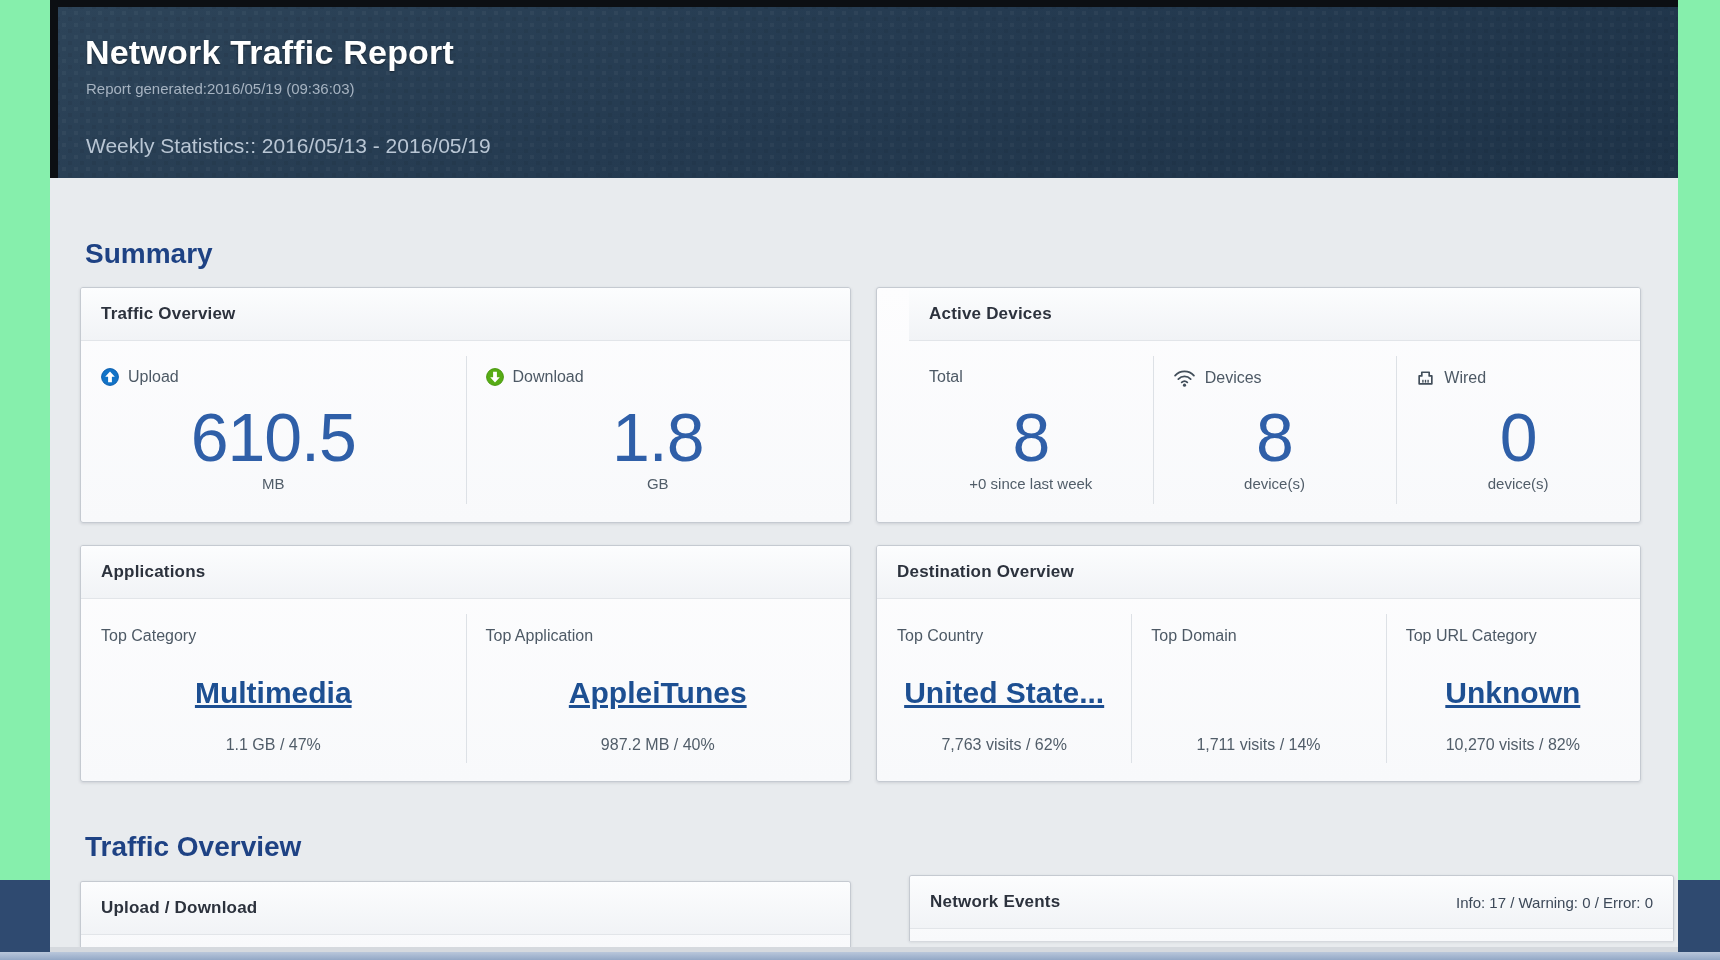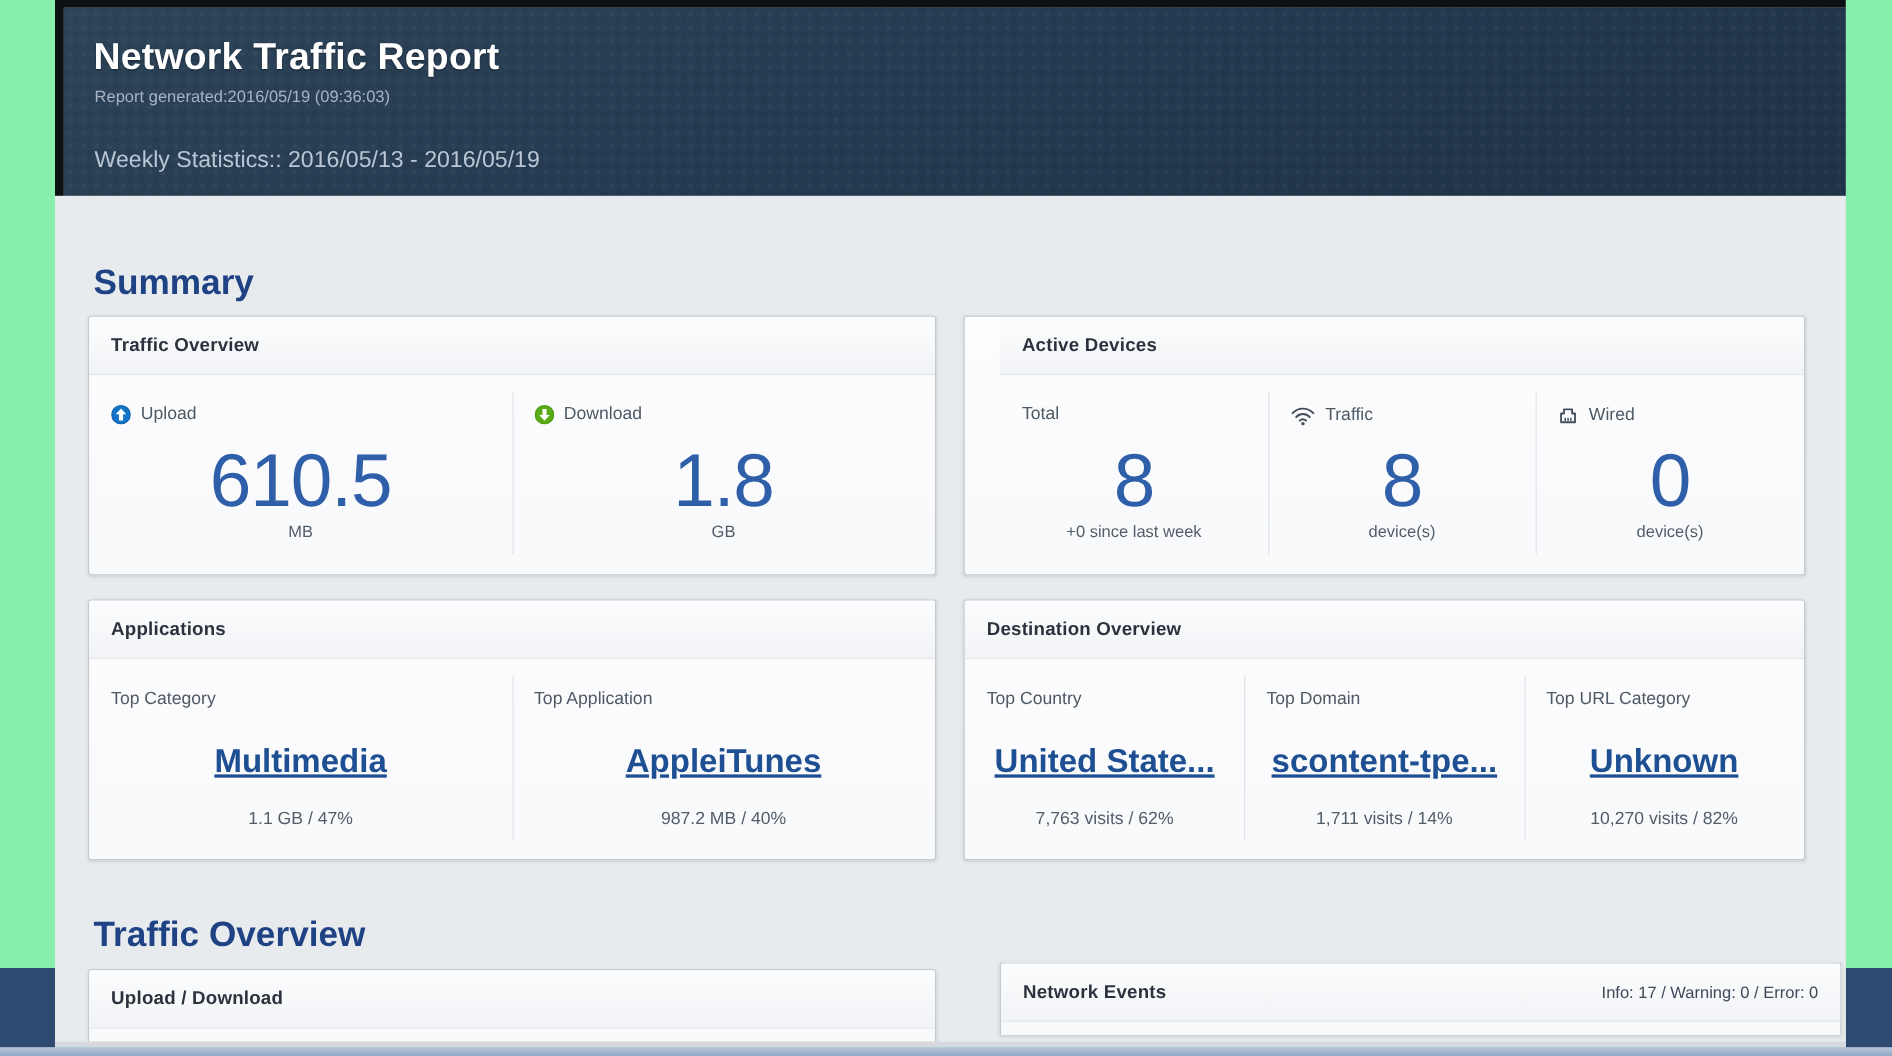--- a/index.html
+++ b/index.html
@@ -27,21 +27,21 @@
   .hdr-title{position:absolute;left:27px;top:26px;font-size:34px;font-weight:bold;color:#ffffff;
              letter-spacing:0.2px;text-shadow:0 1px 2px rgba(0,0,0,0.45);}
   .hdr-gen{position:absolute;left:28px;top:73px;font-size:15px;color:#a6b3c1;}
   .hdr-period{position:absolute;left:28px;top:127px;font-size:21px;color:#b9c6d4;}
   .logo{position:absolute;right:44px;top:22px;color:#64809f;white-space:nowrap;}
   .logo .syn{font-family:"Liberation Sans",sans-serif;font-weight:bold;font-size:36px;}
   .logo .ology{font-family:"Liberation Serif","DejaVu Serif",serif;font-size:37px;}
   .logo .reg{font-size:13px;vertical-align:20px;}
 
   
-  .sect{position:absolute;left:35px;margin:0;font-size:32px;font-weight:bold;color:#1e4284;}
+  .sect{position:absolute;left:35px;margin:0;font-size:28px;font-weight:bold;color:#1e4284;}
 
   
   .card{position:absolute;box-sizing:border-box;background:linear-gradient(#fdfdfe,#f8f9fb);
         border:1px solid #c5cad1;border-radius:3px;box-shadow:0 1px 3px rgba(44,56,76,0.15);
         overflow:hidden;}
   .card-hd{height:52px;background:linear-gradient(#fcfdfe,#f1f3f6);border-bottom:1px solid #e2e5e9;
            display:flex;align-items:center;justify-content:space-between;padding:0 20px;}
   .card-title{font-size:17px;font-weight:bold;color:#2c323d;letter-spacing:0.2px;}
   .events-meta{font-size:15px;color:#3d4959;}
   .card-bd{position:relative;display:flex;height:calc(100% - 53px);}
@@ -125,21 +125,21 @@
         <div class="col">
           <div class="lbl-row">
             <span class="ic">
               <svg width="23" height="19" viewBox="0 0 22 18">
                   <path d="M2 7.2 C6.8 1.9 15.2 1.9 20 7.2" fill="none" stroke="#424e5a" stroke-width="1.7" stroke-linecap="round"></path>
                   <path d="M5.1 10.6 C8.5 7.1 13.5 7.1 16.9 10.6" fill="none" stroke="#424e5a" stroke-width="1.7" stroke-linecap="round"></path>
                   <path d="M8.3 13.7 C9.9 12.2 12.1 12.2 13.7 13.7" fill="none" stroke="#424e5a" stroke-width="1.7" stroke-linecap="round"></path>
                   <circle cx="11" cy="16.3" r="1.5" fill="#424e5a"></circle>
                 </svg>
             </span>
-            <span>Traffic</span>
+            <span>Devices</span>
           </div>
           <div class="big">8</div>
           <div class="sub">device(s)</div>
         </div>
         <div class="col">
           <div class="lbl-row">
             <span class="ic">
               <svg width="19" height="19" viewBox="0 0 18 18">
                   <path d="M3 15 V7.5 H5.5 V4 H12.5 V7.5 H15 V15 Z" fill="none" stroke="#424e5a" stroke-width="1.6" stroke-linejoin="round"></path>
                   <rect x="5.9" y="11.2" width="1.3" height="2.7" fill="#424e5a"></rect>
@@ -186,21 +186,20 @@
           <div class="lbl-row" style="top:28px;">
             <span>Top Country</span>
           </div>
           <div class="bigword">United State...</div>
           <div class="sub r2">7,763 visits / 62%</div>
         </div>
         <div class="col">
           <div class="lbl-row" style="top:28px;">
             <span>Top Domain</span>
           </div>
-          <div class="bigword">scontent-tpe...</div>
           <div class="sub r2">1,711 visits / 14%</div>
         </div>
         <div class="col">
           <div class="lbl-row" style="top:28px;">
             <span>Top URL Category</span>
           </div>
           <div class="bigword">Unknown</div>
           <div class="sub r2">10,270 visits / 82%</div>
         </div>
       </div>

